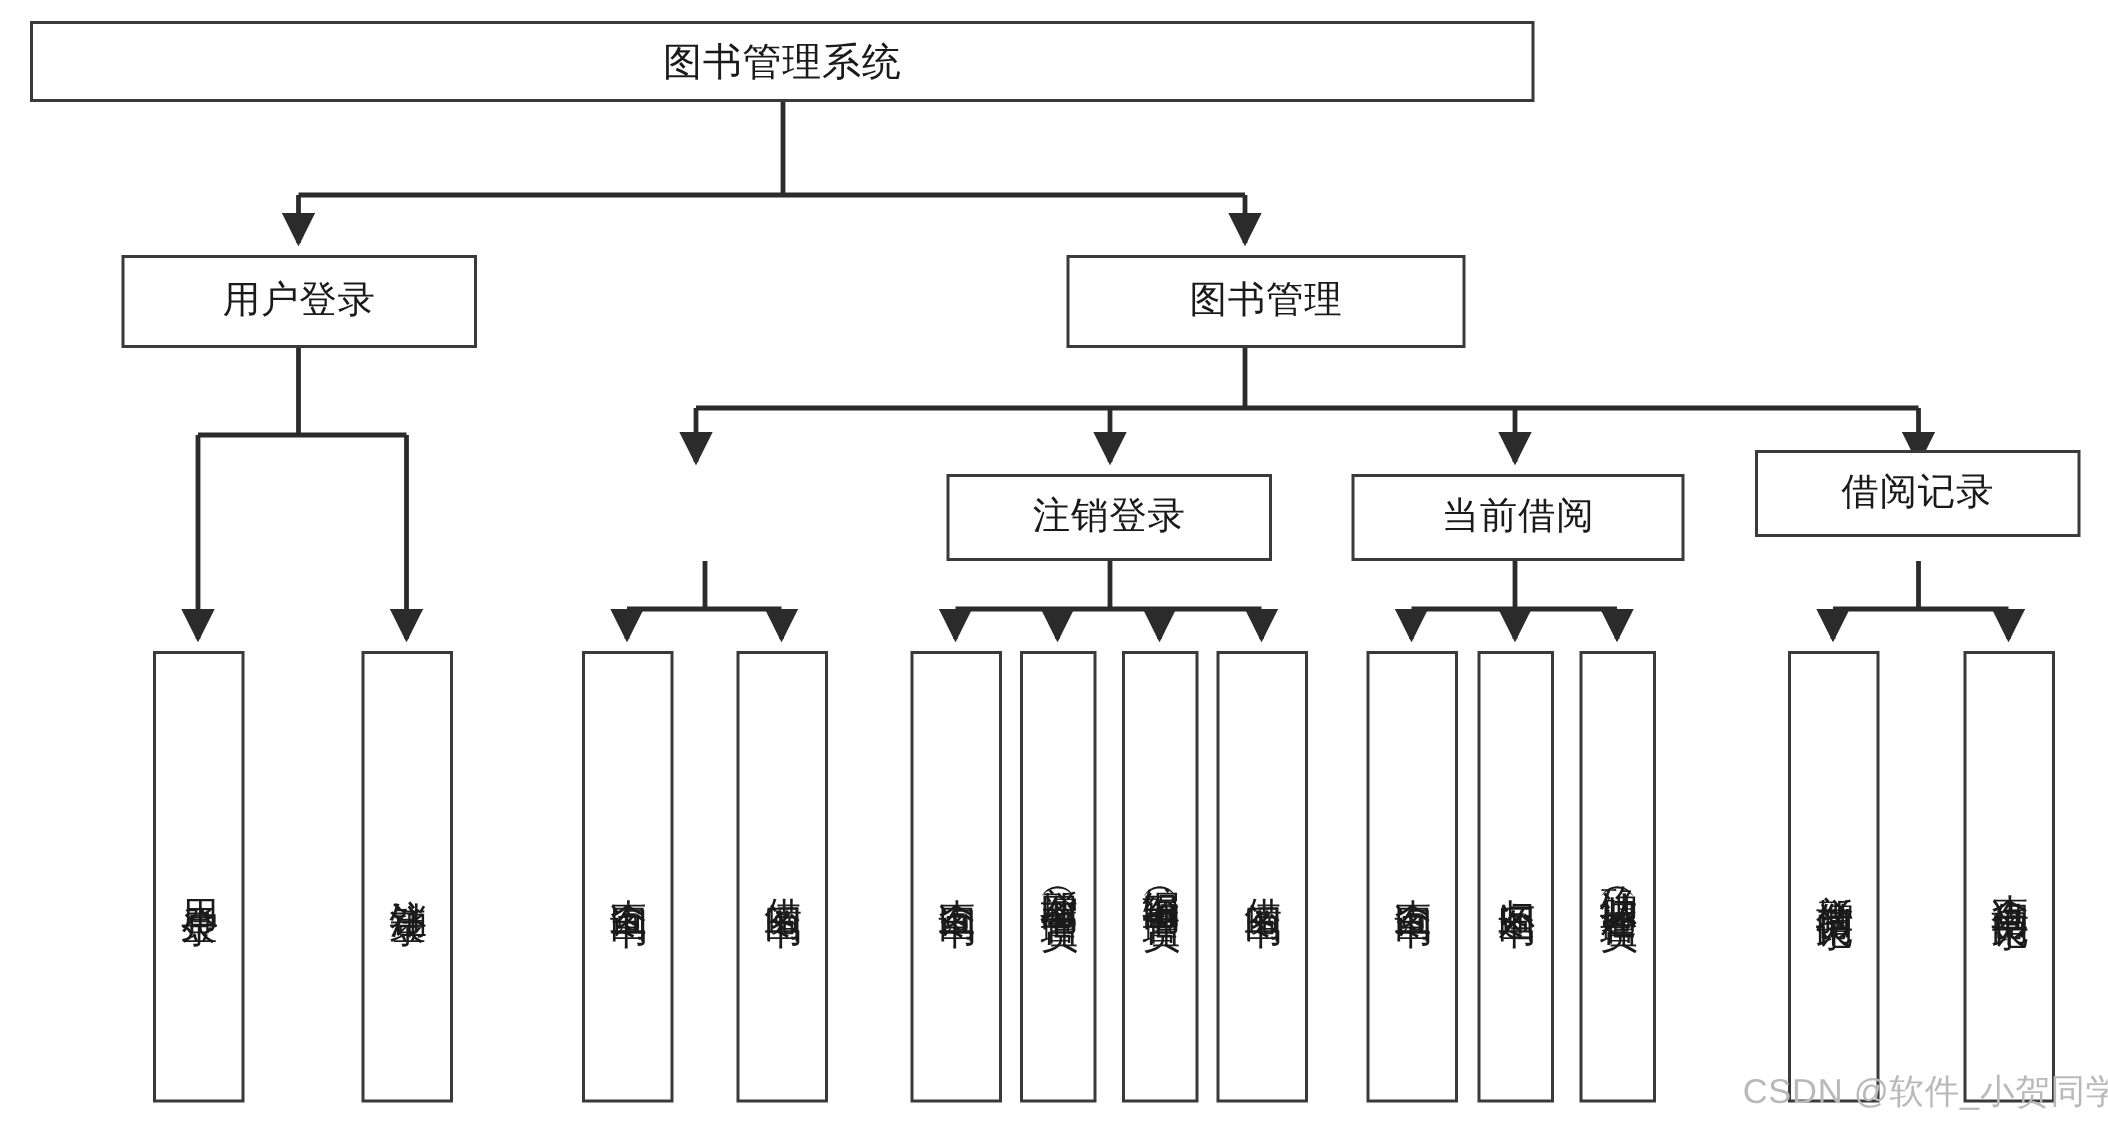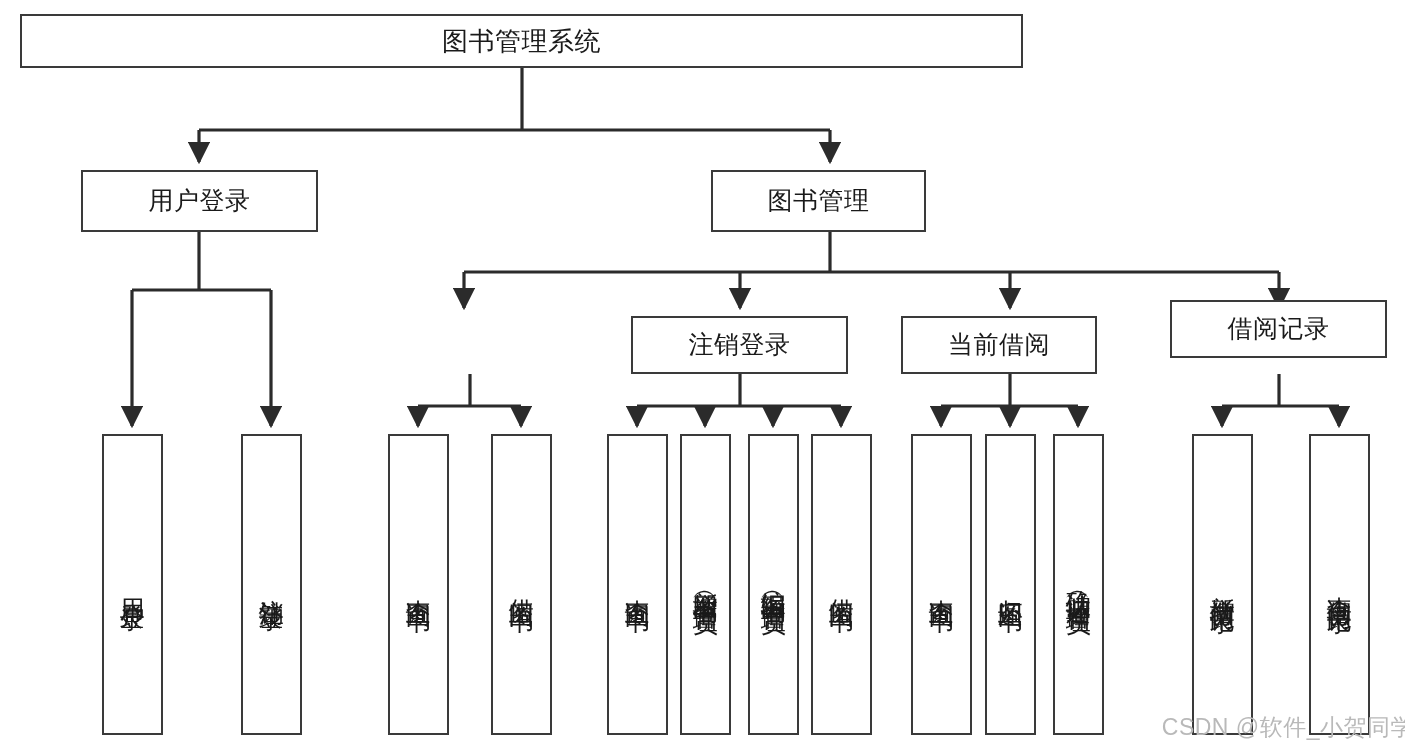--- a/index.html
+++ b/index.html
@@ -132,30 +132,30 @@
   </svg>
 
   <div class="node horiz root" style="left:20px; top:14px; width:1003px; height:54px;">
     <span class="label">图书管理系统</span>
   </div>
 
   <div class="node horiz" style="left:81px; top:170px; width:237px; height:62px;">
     <span class="label">用户登录</span>
   </div>
 
-  <div class="node horiz" style="left:711px; top:170px; width:215px; height:62px;">
+  <div class="node horiz" style="left:711px; top:170px; width:266px; height:62px;">
     <span class="label">图书管理</span>
   </div>
 
 
   <div class="node horiz" style="left:631px; top:316px; width:217px; height:58px;">
     <span class="label">注销登录</span>
   </div>
 
-  <div class="node horiz" style="left:901px; top:316px; width:196px; height:58px;">
+  <div class="node horiz" style="left:901px; top:316px; width:222px; height:58px;">
     <span class="label">当前借阅</span>
   </div>
 
   <div class="node horiz" style="left:1170px; top:300px; width:217px; height:58px;">
     <span class="label">借阅记录</span>
   </div>
 
   <div class="node vert" style="left:102px; top:434px; width:61px; height:301px;">
     <span class="label">用户登录</span>
   </div>

